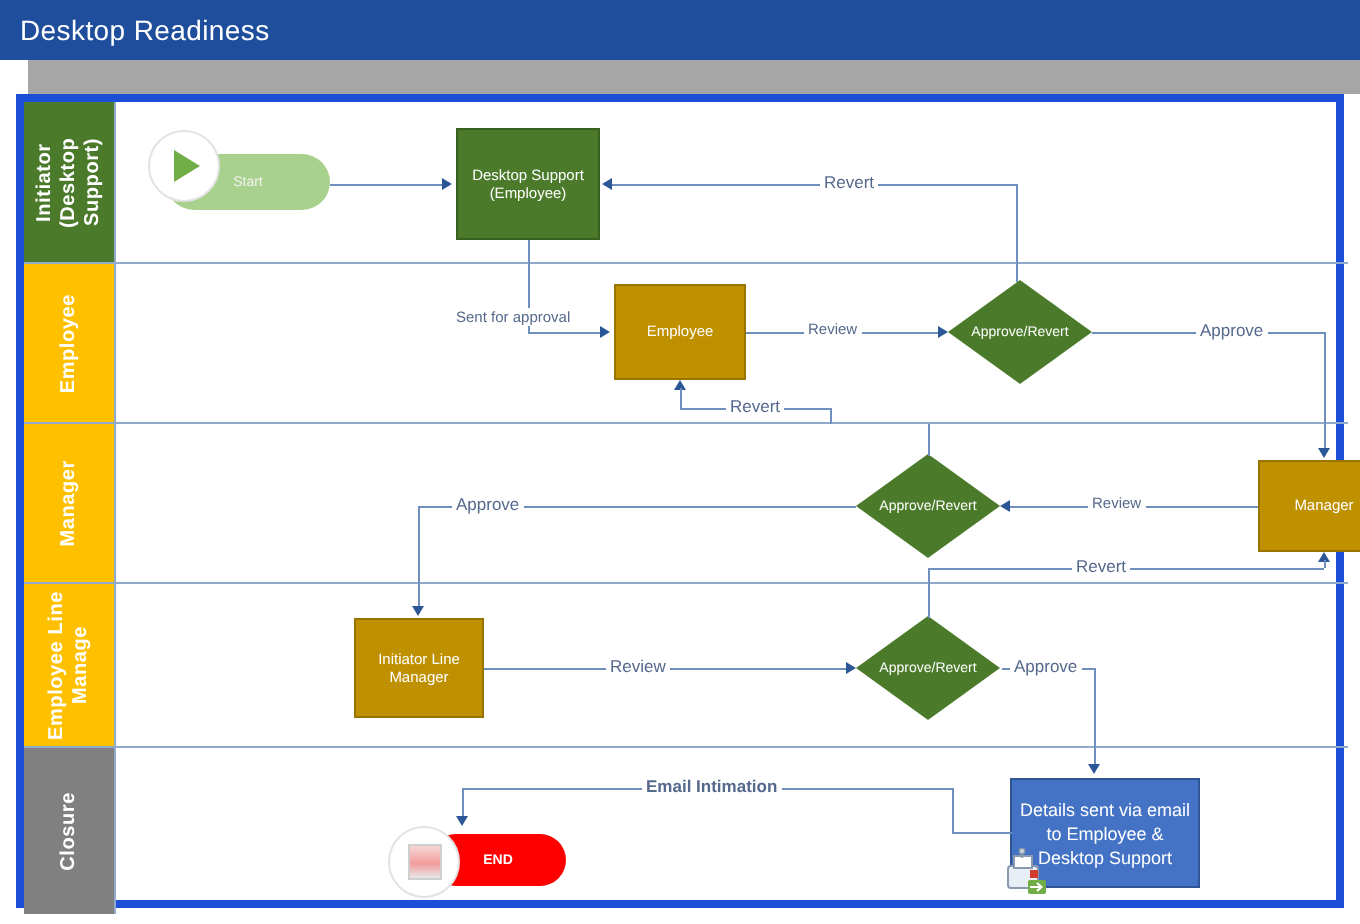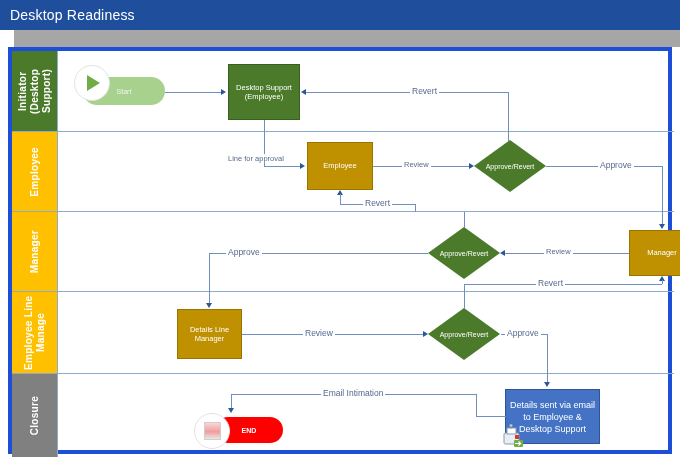--- a/index.html
+++ b/index.html
@@ -121,21 +121,21 @@
 
     <div class="lane" style="top:81px;height:80px;">
       <div class="lane-header" style="background:#ffc000;">
         <span class="lane-title">Employee</span>
       </div>
       <div class="lane-body">
 
         <div class="ln v" style="left:206px;top:0px;height:34px;"></div>
         <div class="ln h" style="left:206px;top:34px;width:37px;"></div>
         <div class="arw r" style="left:242px;top:30.5px;"></div>
-        <div class="lbl" style="left:168px;top:22px;">Line for approval</div>
+        <div class="lbl" style="left:168px;top:22px;">Sent for approval</div>
 
         <div class="node box gold" style="left:249px;top:10px;width:66px;height:48px;">
           <span>Employee</span>
         </div>
 
         <div class="ln h" style="left:315px;top:34px;width:97px;"></div>
         <div class="arw r" style="left:411px;top:30.5px;"></div>
         <div class="lbl" style="left:344px;top:28px;">Review</div>
 
         <div class="node diamond" style="left:416px;top:8px;">
@@ -194,21 +194,21 @@
     <div class="lane" style="top:241px;height:82px;">
       <div class="lane-header" style="background:#ffc000;">
         <span class="lane-title">Employee Line Manage</span>
       </div>
       <div class="lane-body">
 
         <div class="ln v" style="left:151px;top:0px;height:12px;"></div>
         <div class="arw d" style="left:147.5px;top:11px;"></div>
 
         <div class="node box gold" style="left:119px;top:17px;width:65px;height:50px;flex-direction:column;">
-          <span>Details Line</span>
+          <span>Initiator Line</span>
           <span>Manager</span>
         </div>
 
         <div class="ln h" style="left:184px;top:42px;width:182px;"></div>
         <div class="arw r" style="left:365px;top:38.5px;"></div>
         <div class="lbl big" style="left:245px;top:36px;">Review</div>
 
         <div class="node diamond" style="left:370px;top:16px;">
           <span>Approve/Revert</span>
         </div>
@@ -244,21 +244,21 @@
           <rect x="15" y="11" width="4" height="4" fill="#d23c2e"></rect>
           <rect x="14" y="16" width="9" height="7" rx="1" fill="#70ad47"></rect>
           <path d="M15 19.5 h5 M18.5 17.5 l2.2 2 l-2.2 2" stroke="#ffffff" stroke-width="1.1" fill="none"></path>
         </svg>
 
         <div class="ln h" style="left:418px;top:42px;width:30px;"></div>
         <div class="ln v" style="left:418px;top:20px;height:23px;"></div>
         <div class="ln h" style="left:173px;top:20px;width:246px;"></div>
         <div class="ln v" style="left:173px;top:20px;height:15px;"></div>
         <div class="arw d" style="left:169.5px;top:34px;"></div>
-        <div class="lbl big" style="left:263px;top:14px;">Email Intimation</div>
+        <div class="lbl big" style="left:263px;top:14px;font-weight:bold;">Email Intimation</div>
 
         <div class="node pill end" style="left:157px;top:43px;width:68px;height:26px;">
           <span>END</span>
         </div>
         <div class="badge" style="left:136px;top:39px;">
           <div class="stop-sq"></div>
         </div>
       </div>
     </div>
 

